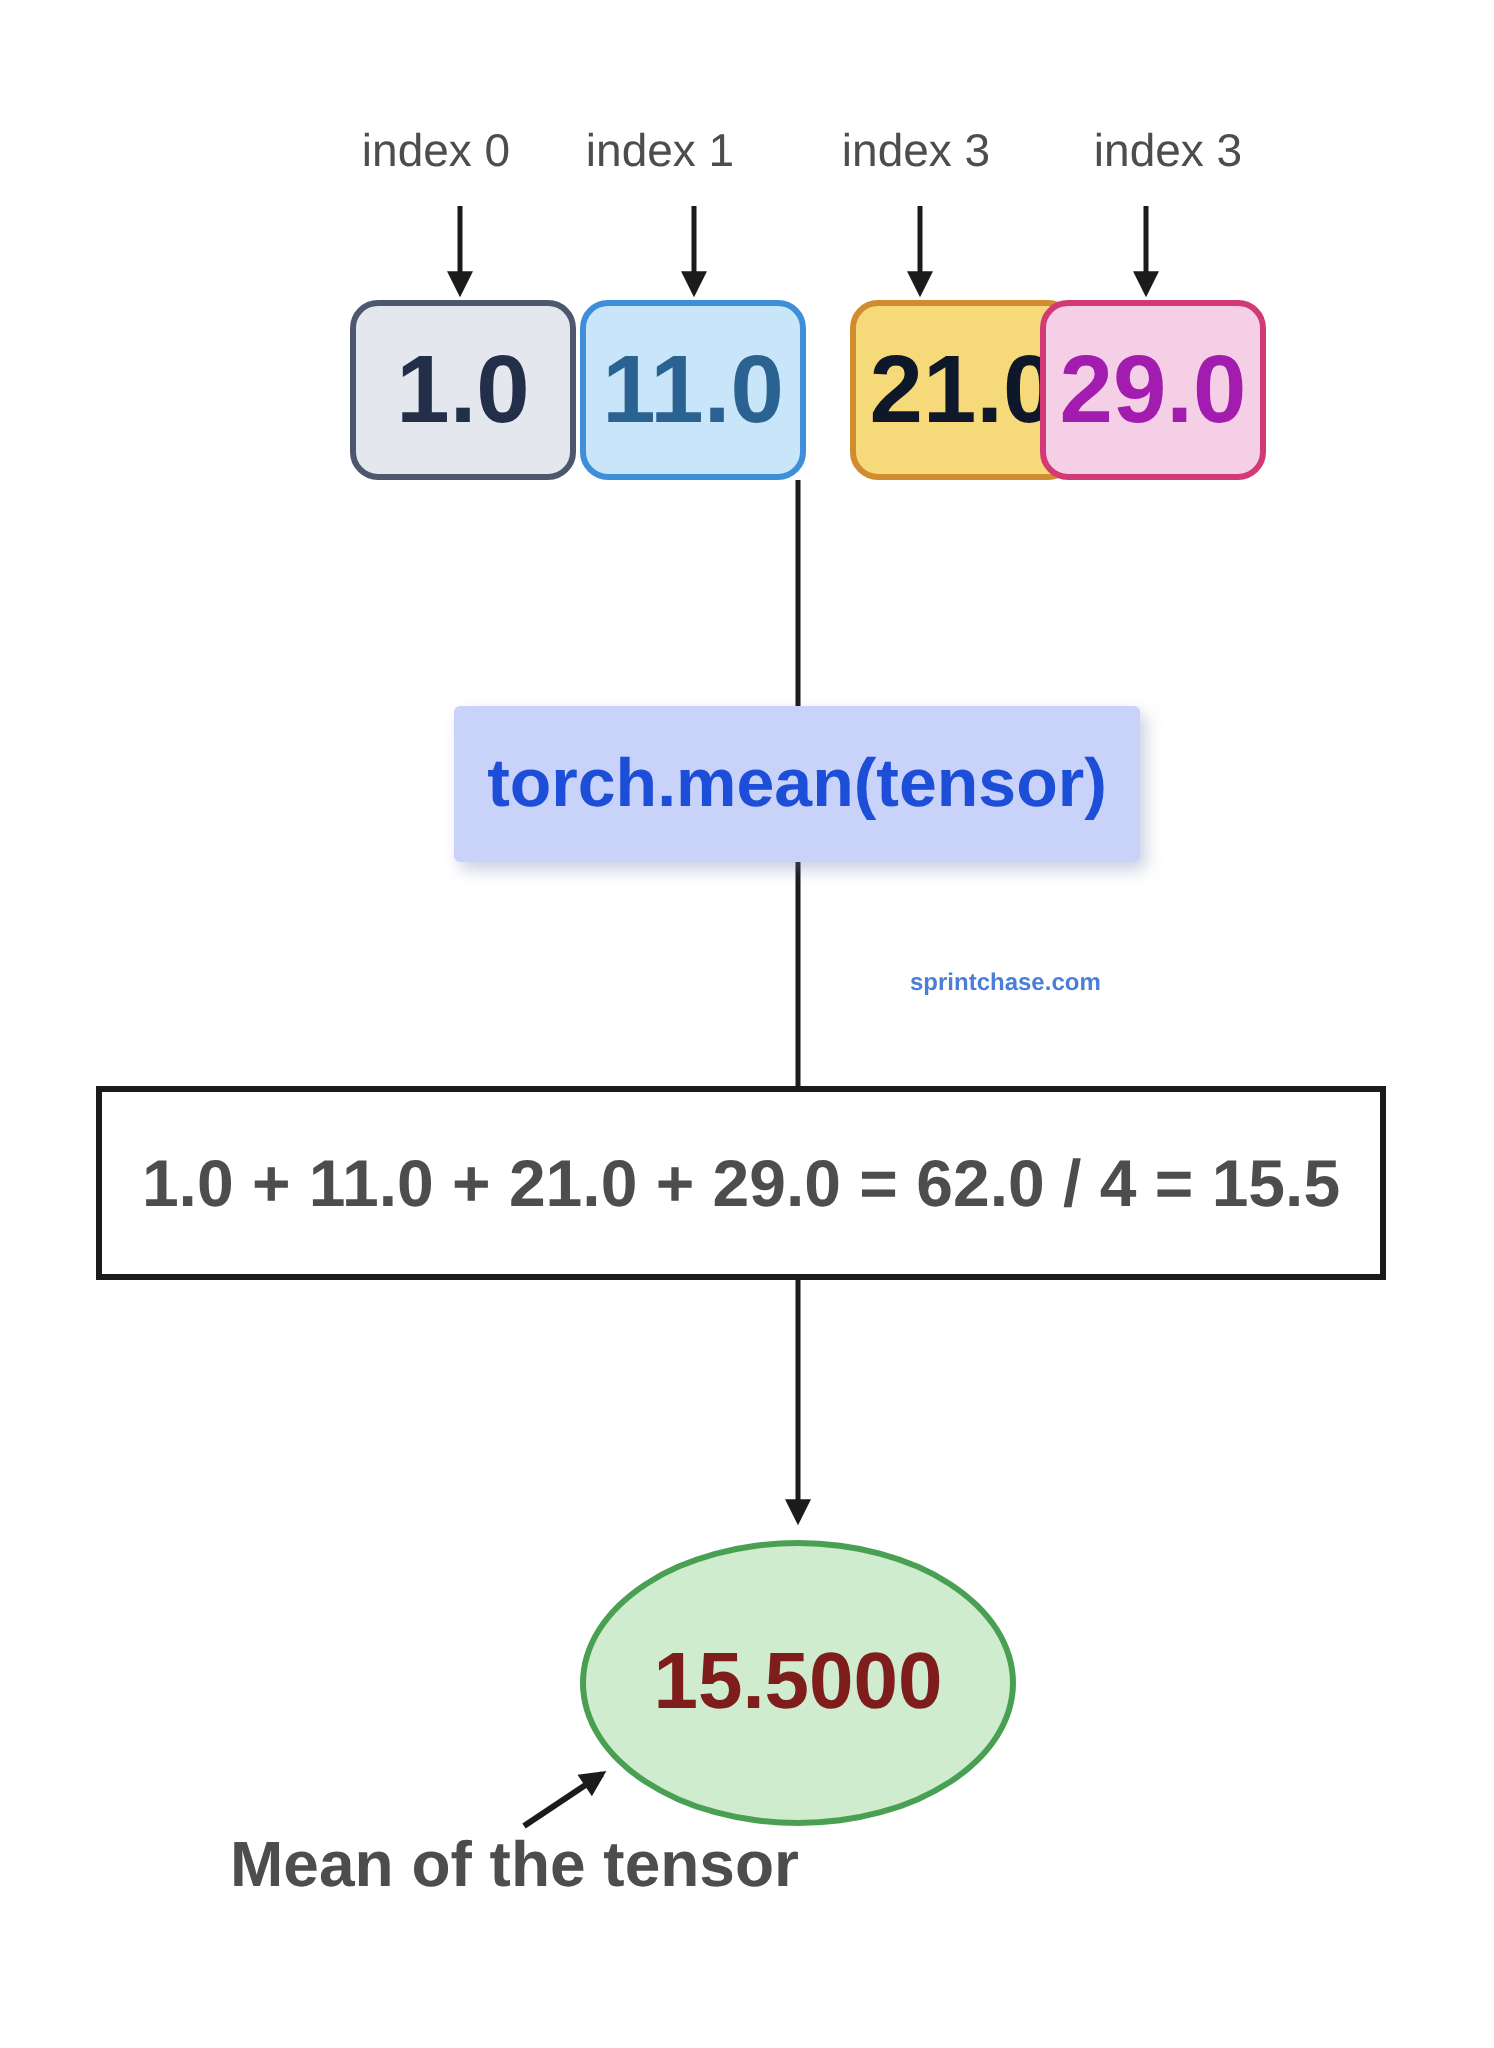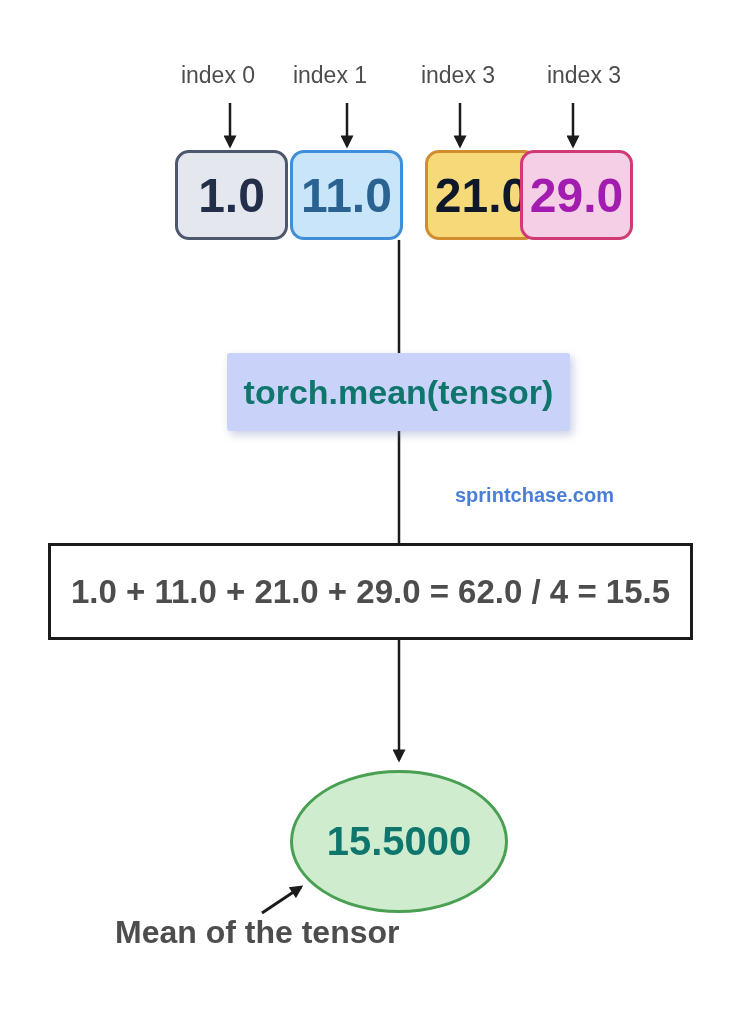--- a/index.html
+++ b/index.html
@@ -54,21 +54,21 @@
     justify-content: center;
     border-radius: 3px;
     font-size: 34px;
     font-weight: bold;
     box-shadow: 3px 4px 8px rgba(110, 120, 175, 0.35);
     z-index: 1;
   }
   .watermark {
     position: absolute;
     left: 455px; top: 484px;
-    font-size: 20px;
+    font-size: 12px;
     font-weight: 600;
     z-index: 1;
     white-space: nowrap;
   }
   .calculation-box {
     position: absolute;
     left: 48px; top: 543px;
     width: 645px; height: 97px;
     box-sizing: border-box;
     background: #ffffff;
@@ -128,27 +128,27 @@
   <div class="index-label" style="left:218px">index 0</div>
   <div class="index-label" style="left:330px">index 1</div>
   <div class="index-label" style="left:458px">index 3</div>
   <div class="index-label" style="left:584px">index 3</div>
 
   <div class="tensor-cell" style="left: 175px; background-color: rgb(228, 232, 238); border-color: rgb(77, 88, 110); color: rgb(35, 46, 73);">1.0</div>
   <div class="tensor-cell" style="left: 290px; background-color: rgb(201, 229, 249); border-color: rgb(63, 142, 217); color: rgb(42, 99, 145);">11.0</div>
   <div class="tensor-cell" style="left: 425px; background-color: rgb(246, 218, 122); border-color: rgb(208, 140, 46); color: #0f172a;">21.0</div>
   <div class="tensor-cell" style="left: 520px; background-color: rgb(245, 207, 229); border-color: rgb(209, 58, 116); color: #a21caf;">29.0</div>
 
-  <div class="function-box" style="background-color: rgb(201, 210, 248); color: #0f766e;">torch.mean(tensor)</div>
+  <div class="function-box" style="background-color: rgb(201, 210, 248); color: #1d4ed8;">torch.mean(tensor)</div>
 
   <div class="watermark" style="color: rgb(74, 126, 215);">sprintchase.com</div>
 
   <div class="calculation-box">1.0 + 11.0 + 21.0 + 29.0 = 62.0 / 4 = 15.5</div>
 
-  <div class="result-ellipse" style="background-color: rgb(207, 236, 207); border-color: rgb(74, 160, 82); color: #0f766e;">15.5000</div>
+  <div class="result-ellipse" style="background-color: rgb(207, 236, 207); border-color: rgb(74, 160, 82); color: #7f1d1d;">15.5000</div>
 
   <div class="result-caption">Mean of the tensor</div>
 
   <svg id="connectors-front" class="connector-layer">
     <defs>
       <marker id="arrowhead-f" viewBox="0 0 10 10" refX="8" refY="5" markerWidth="15" markerHeight="13" orient="auto" markerUnits="userSpaceOnUse">
         <path d="M 0 0 L 10 5 L 0 10 z" fill="#1b1b1b"></path>
       </marker>
     </defs>
     <line x1="262" y1="913" x2="301" y2="887" stroke="#1b1b1b" stroke-width="3" marker-end="url(#arrowhead-f)"></line>

